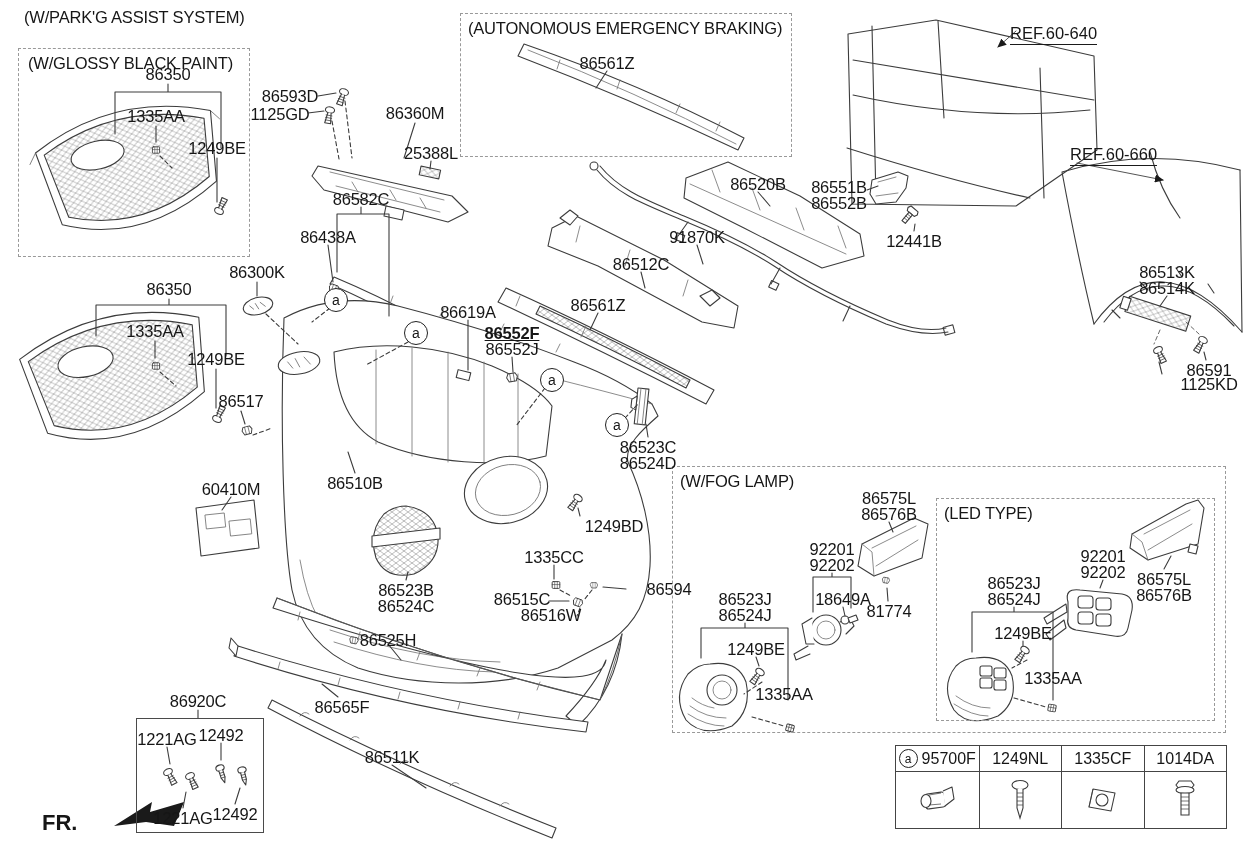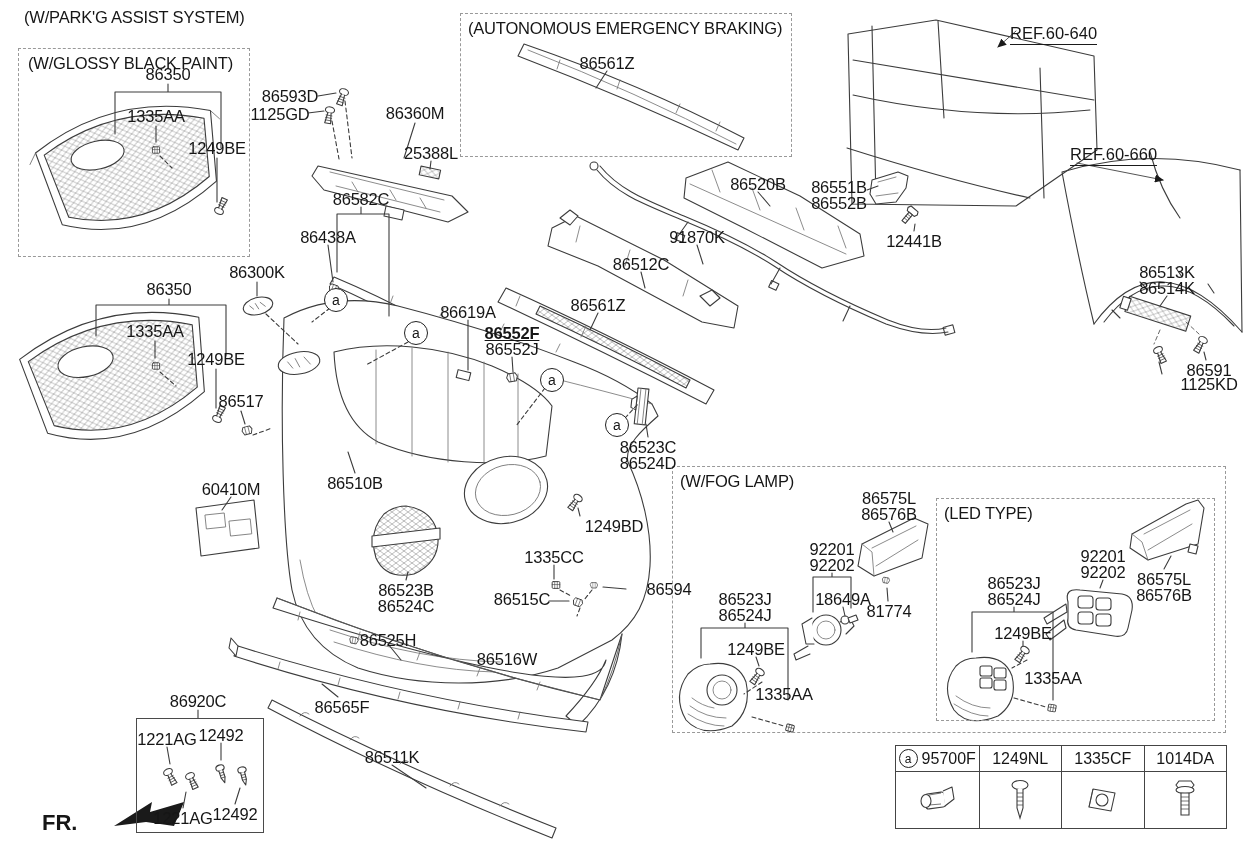--- a/index.html
+++ b/index.html
@@ -379,21 +379,21 @@
       <div class="plabel" style="left: 155px; top: 323px;">1335AA</div>
       <div class="plabel" style="left: 216px; top: 351px;">1249BE</div>
       <div class="plabel" style="left: 241px; top: 393px; text-align: center;">86517</div>
       <div class="plabel" style="left: 355px; top: 475px;">86510B</div>
       <div class="plabel" style="left: 231px; top: 481px;">60410M</div>
       <div class="plabel" style="left: 582px; top: 518px; margin-left: 32px;">1249BD</div>
       <div class="plabel" style="left: 406px; top: 582px;">86523B</div>
       <div class="plabel" style="left: 406px; top: 598px;">86524C</div>
       <div class="plabel" style="left: 554px; top: 549px;">1335CC</div>
       <div class="plabel" style="left: 522px; top: 591px;">86515C</div>
-      <div class="plabel" style="left: 507px; top: 607px; margin-top: 44px;">86516W</div>
+      <div class="plabel" style="left: 551px; top: 607px;">86516W</div>
       <div class="plabel" style="left: 647px; top: 581px; padding-left: 44px;">86594</div>
       <div class="plabel" style="left: 388px; top: 632px;">86525H</div>
       <div class="plabel" style="left: 342px; top: 699px;">86565F</div>
       <div class="plabel" style="left: 392px; top: 749px;">86511K</div>
       <div class="plabel" style="left: 198px; top: 693px;">86920C</div>
       <div class="plabel" style="left: 167px; top: 731px;">1221AG</div>
       <div class="plabel" style="left: 221px; top: 727px;">12492</div>
       <div class="plabel" style="left: 183px; top: 810px;">1221AG</div>
       <div class="plabel" style="left: 235px; top: 806px;">12492</div>
       <div class="plabel" style="left: 889px; top: 490px;">86575L</div>

